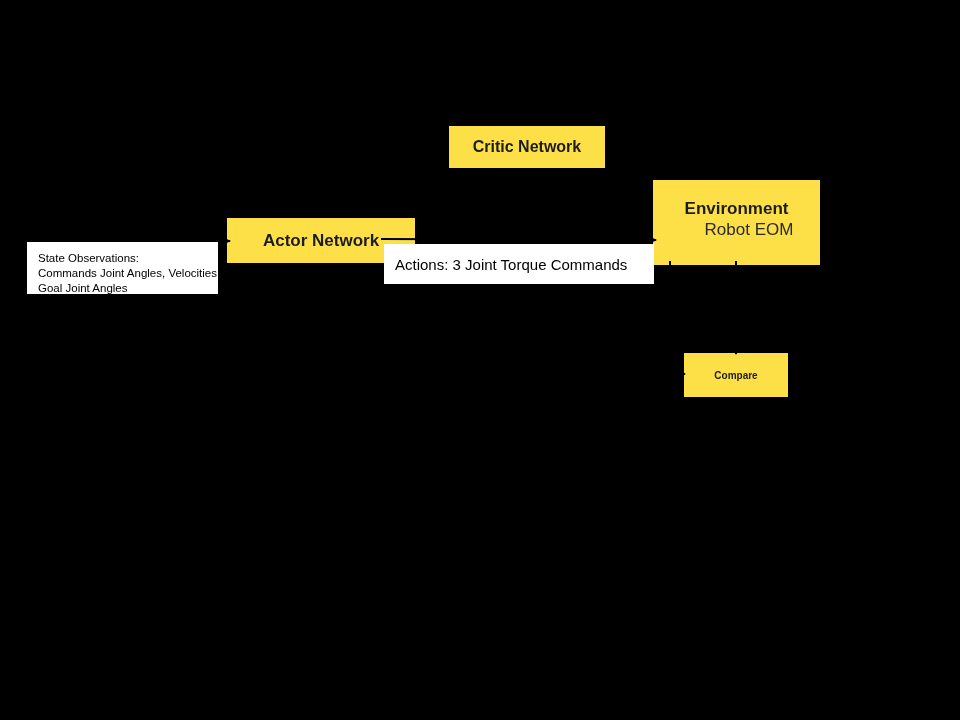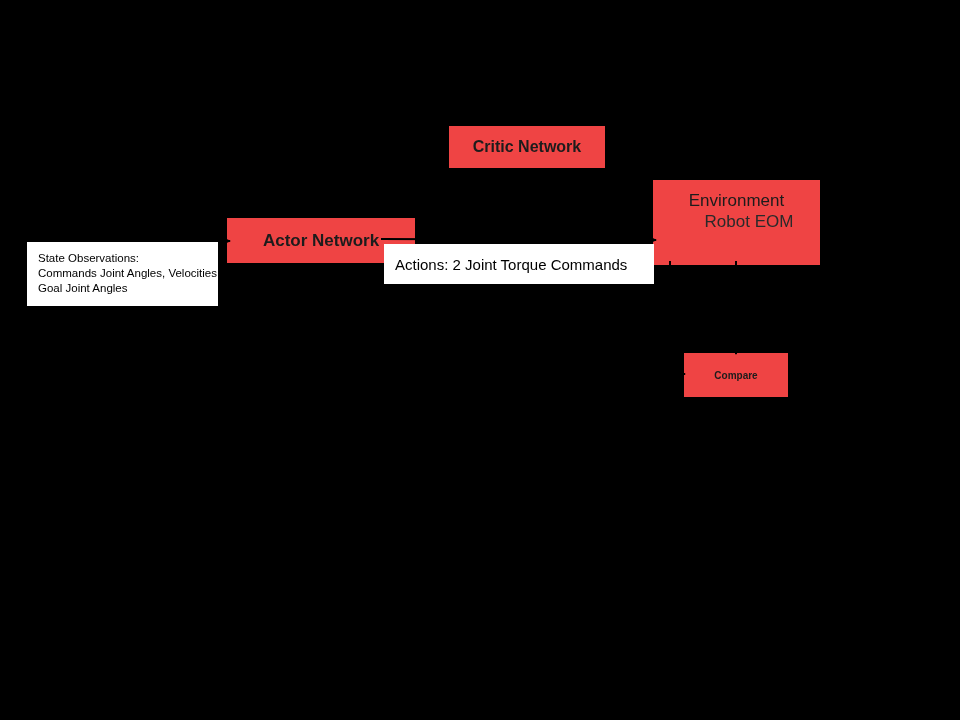--- a/index.html
+++ b/index.html
@@ -7,51 +7,51 @@
     width: 960px; height: 720px;
     background: #000000;
     position: relative;
     overflow: hidden;
     font-family: "Liberation Sans", sans-serif;
   }
   .canvas { position: absolute; left: 0; top: 0; width: 960px; height: 720px; }
 
   .node {
     position: absolute;
-    background: #ef4444;
+    background: #fde047;
     color: #1c1c1c;
     display: flex;
     align-items: center;
     justify-content: center;
     text-align: center;
     box-sizing: border-box;
   }
   .node-critic   { left: 449px; top: 126px; width: 156px; height: 42px; font-weight: bold; font-size: 16px; }
   .node-actor    { left: 227px; top: 218px; width: 188px; height: 45px; font-weight: bold; font-size: 17px; }
   .node-env      { left: 653px; top: 180px; width: 167px; height: 85px;
                    flex-direction: column; justify-content: flex-start;
                    padding-top: 10px; font-size: 17px; line-height: 21px; }
-  .node-env .env-title { font-weight: normal; }
+  .node-env .env-title { font-weight: bold; margin-top: 8px; }
   .node-env .env-sub   { font-weight: normal; color: #2a2a2a; margin-left: 25px; }
   .node-compare  { left: 684px; top: 353px; width: 104px; height: 44px; font-weight: bold; font-size: 10px; }
 
   .label-box {
     position: absolute;
     background: #ffffff;
     color: #000000;
     box-sizing: border-box;
   }
   .label-actions {
     left: 384px; top: 244px; width: 270px; height: 40px;
     font-size: 15px;
     display: flex; align-items: center;
     padding-left: 11px;
   }
   .label-state {
-    left: 27px; top: 242px; width: 191px; height: 64px;
+    left: 27px; top: 242px; width: 191px; height: 52px;
     font-size: 11.5px; line-height: 15px;
     padding: 9px 0 0 11px;
   }
 
   .arrow-layer { position: absolute; left: 0; top: 0; pointer-events: none; }
 </style>
 </head>
 <body>
 
 <div class="canvas">
@@ -67,21 +67,21 @@
   <div class="node node-env">
     <span class="env-title">Environment</span>
     <span class="env-sub">Robot EOM</span>
   </div>
 
   <div class="node node-compare">
     <span>Compare</span>
   </div>
 
   <div class="label-box label-actions">
-    <span>Actions: 2 Joint Torque Commands</span>
+    <span>Actions: 3 Joint Torque Commands</span>
   </div>
 
   <div class="label-box label-state">
     <div>State Observations:</div>
     <div>Commands Joint Angles, Velocities</div>
     <div>Goal Joint Angles</div>
   </div>
 
   <svg class="arrow-layer" width="960" height="720" viewBox="0 0 960 720" aria-hidden="true">
     <defs>

